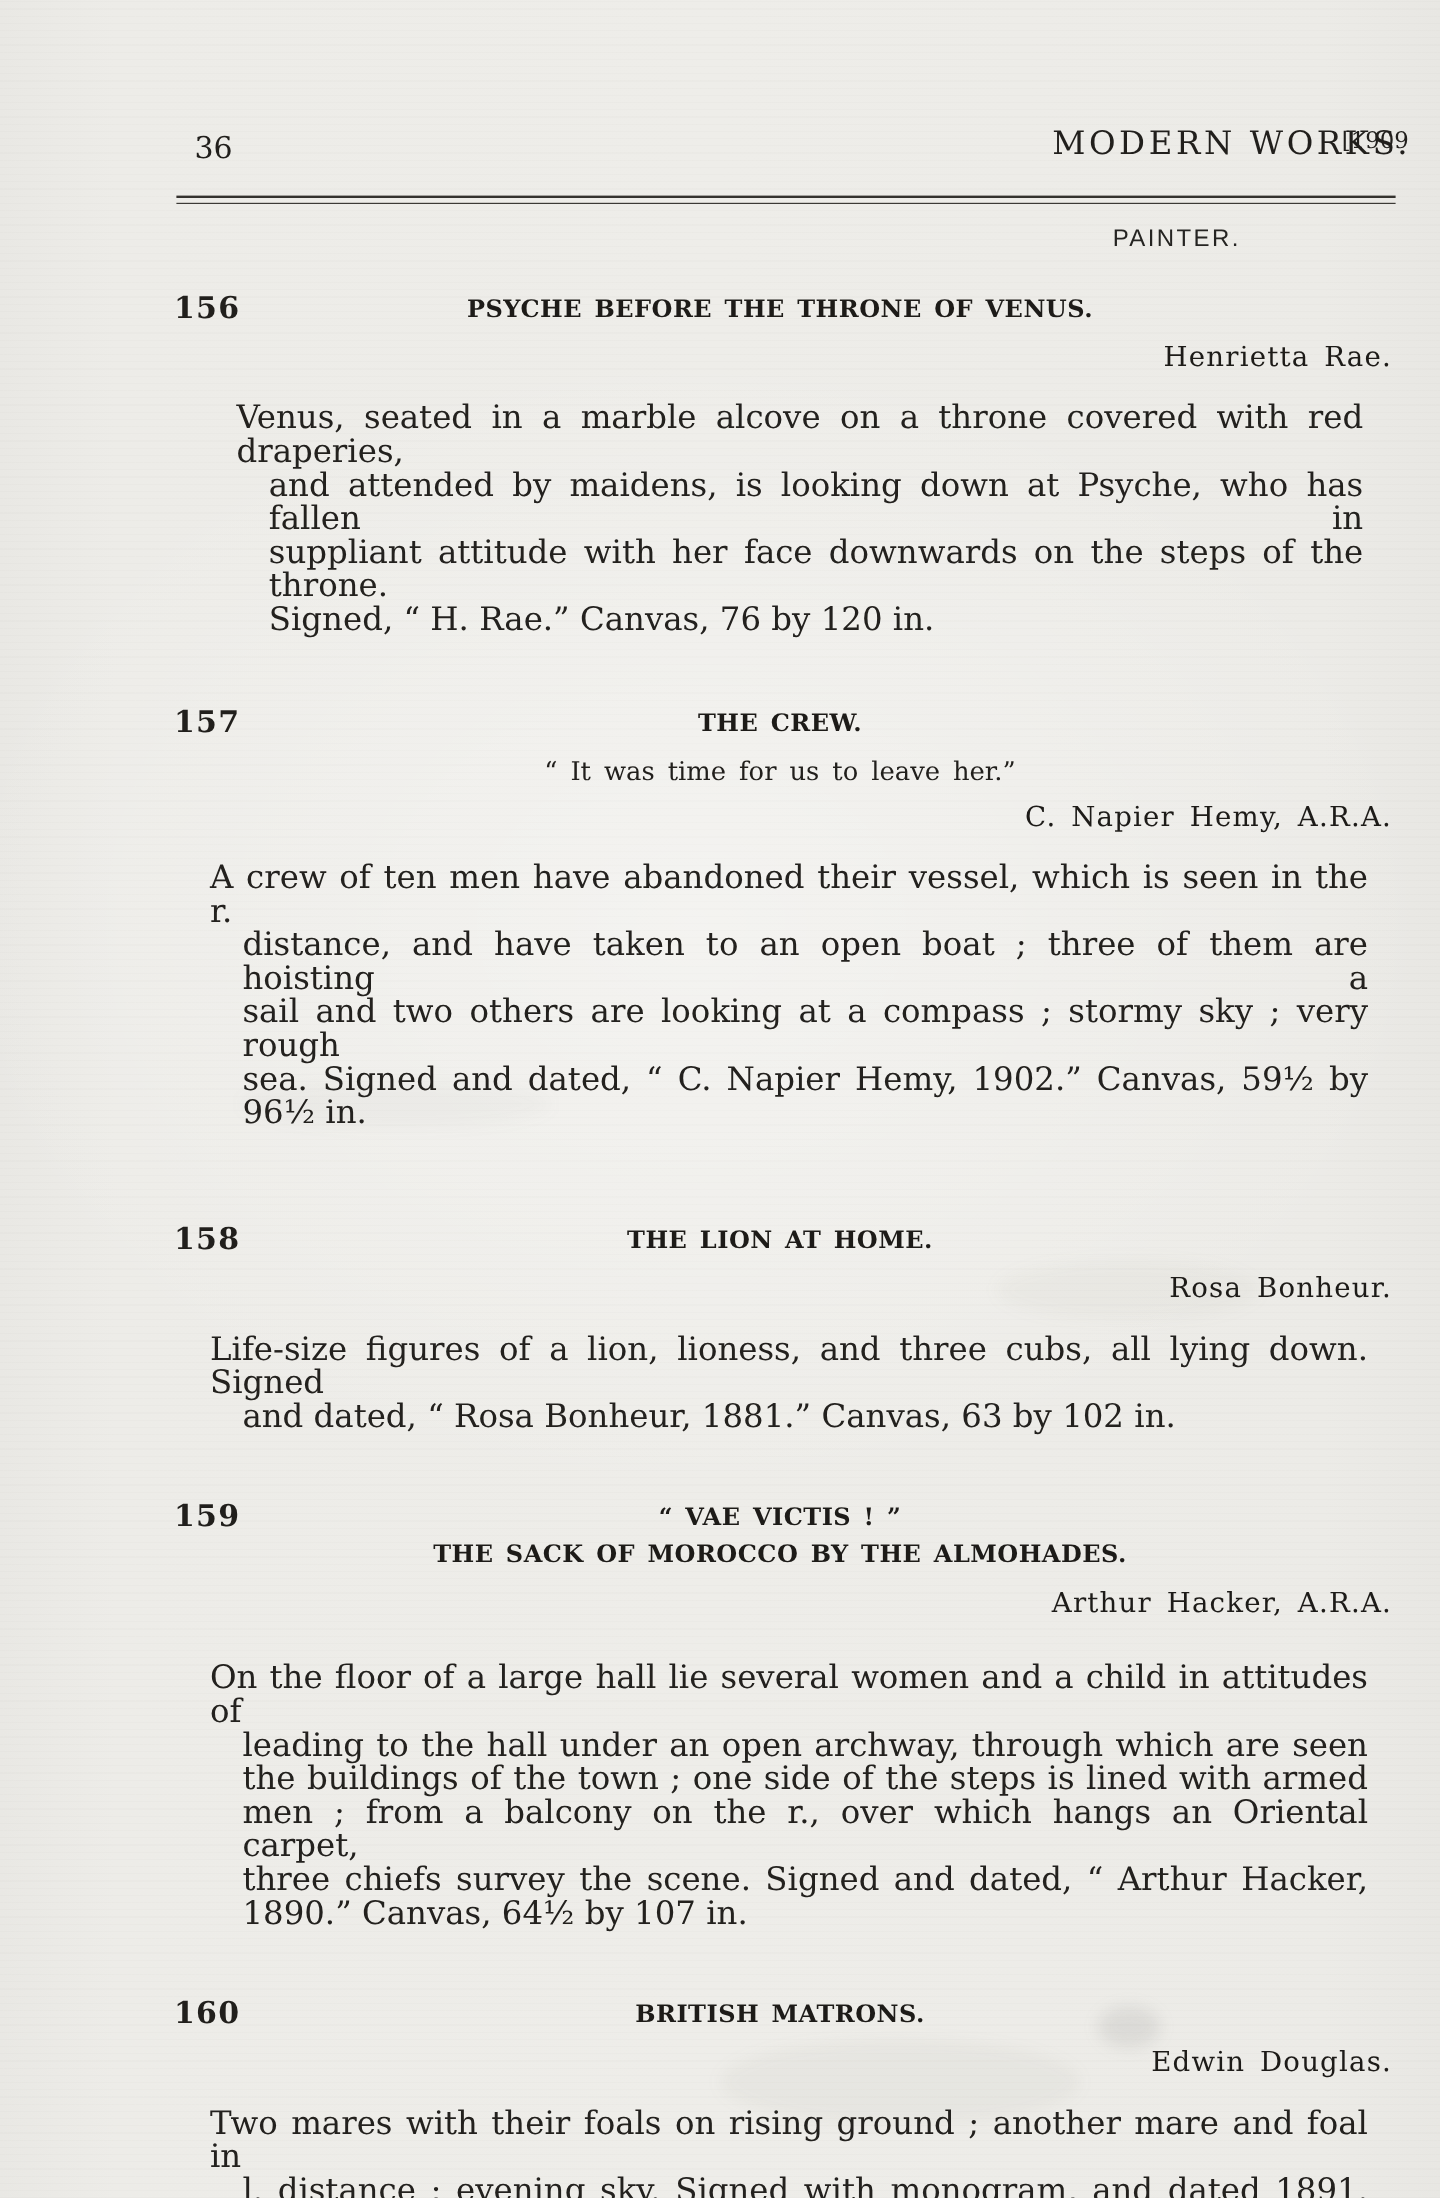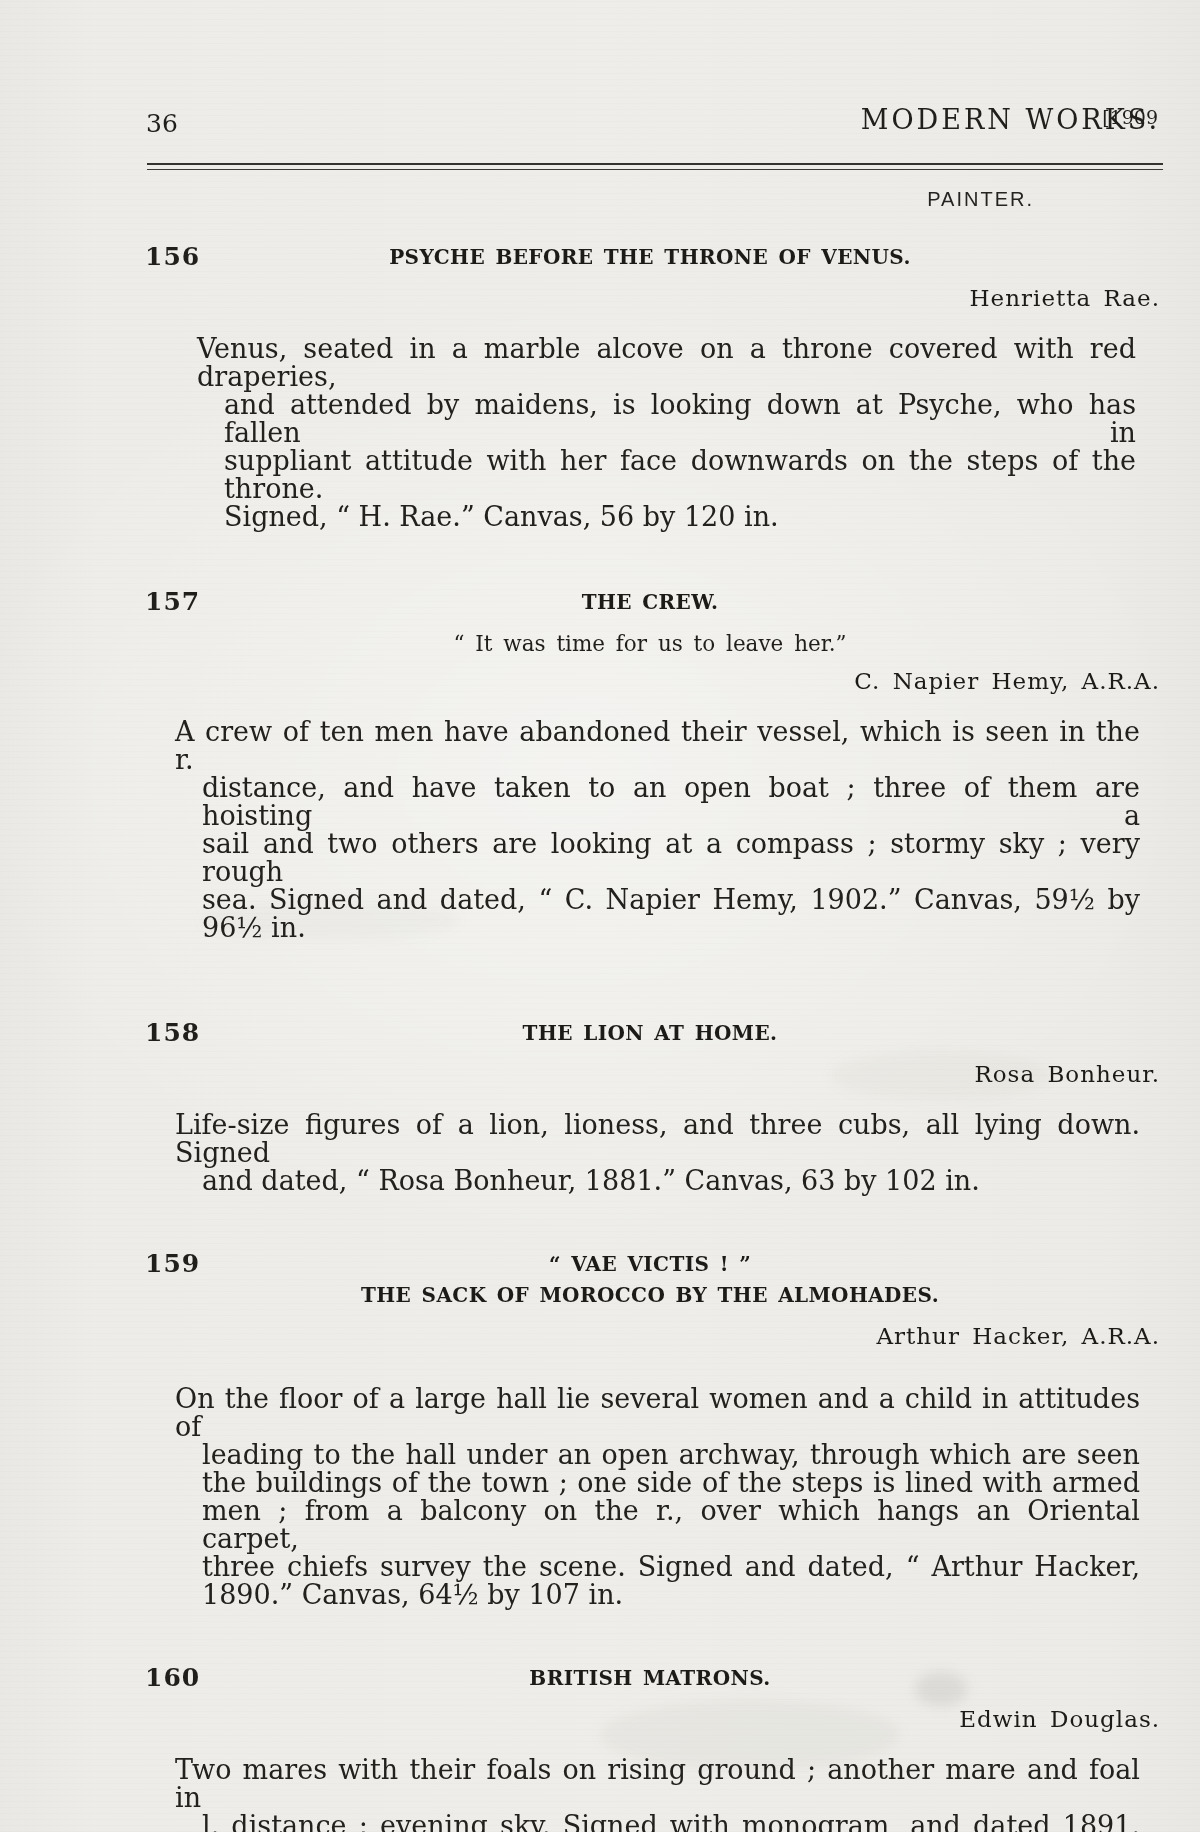--- a/index.html
+++ b/index.html
@@ -12,21 +12,21 @@
     background-color:#edece8;
     font-family:"DejaVu Serif", serif;
     color:#211f1c;
   }
   .smudge{position:absolute;border-radius:50%;pointer-events:none;filter:blur(6px);}
   .smudge.s1{left:915px;top:1672px;width:52px;height:34px;background:rgba(110,110,105,0.13);}
   .smudge.s2{left:600px;top:1700px;width:300px;height:70px;background:rgba(120,115,105,0.05);}
   .smudge.s3{left:830px;top:1050px;width:220px;height:50px;background:rgba(120,115,105,0.04);}
   .smudge.s4{left:200px;top:900px;width:260px;height:40px;background:rgba(120,115,105,0.035);}
 
-  .running-head{position:absolute;top:104px;left:140px;width:1020px;height:40px;}
+  .running-head{position:absolute;top:104px;left:156px;width:1020px;height:40px;}
   .pagenum{position:absolute;left:6px;top:5px;font-size:25px;}
   .runtitle{position:absolute;left:0;right:0;text-align:right;font-size:27px;letter-spacing:3px;}
   .yearlab{position:absolute;right:2px;top:2px;font-size:19px;}
 
   .dbl-rule{position:absolute;top:163px;left:147px;width:1016px;}
   .dbl-rule .r1{border-top:2.5px solid #35332f;}
   .dbl-rule .r2{border-top:1.5px solid #3c3a36;margin-top:3.5px;}
 
   .content{position:absolute;top:185px;left:140px;width:1020px;}
 
@@ -90,21 +90,21 @@
       <div>
             <div class="title-line">PSYCHE BEFORE THE THRONE OF VENUS.</div>
           </div>
     </div>
 
     <div class="painter">Henrietta Rae.</div>
     <div class="desc">
           <div class="desc-line">Venus, seated in a marble alcove on a throne covered with red draperies,</div>
           <div class="desc-line">and attended by maidens, is looking down at Psyche, who has fallen in</div>
           <div class="desc-line">suppliant attitude with her face downwards on the steps of the throne.</div>
-          <div class="desc-line last">Signed, “ H. Rae.”  Canvas, 56 by 120 in.</div>
+          <div class="desc-line last">Signed, “ H. Rae.”  Canvas, 76 by 120 in.</div>
         </div>
   </div>
 
   <div class="entry">
     <div class="entry-head">
       <span class="lot">157</span>
       <div>
             <div class="title-line">THE CREW.</div>
           </div>
     </div>

